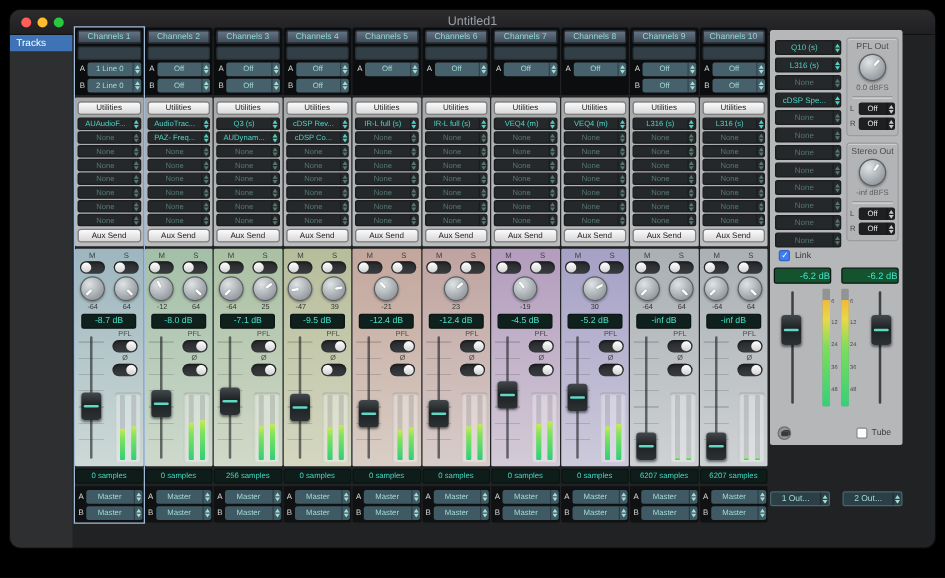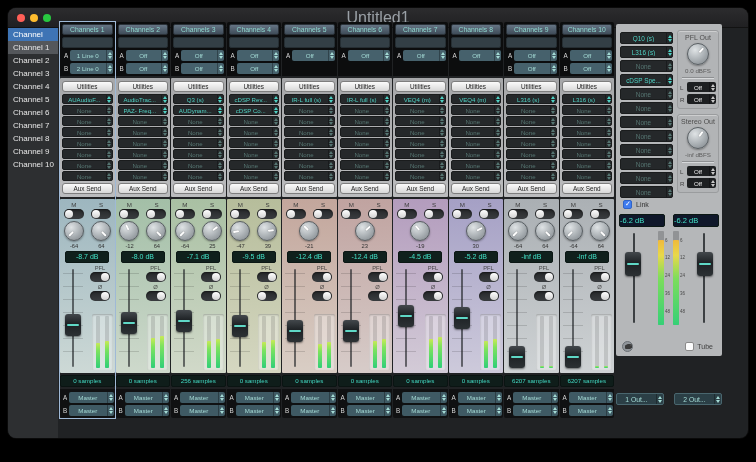--- a/index.html
+++ b/index.html
@@ -2,21 +2,21 @@
 <html><head>
 <meta charset="utf-8">
 <style>
   * { box-sizing: border-box; margin: 0; padding: 0; }
   html,body { width:756px; height:462px; background:#000; font-family:"Liberation Sans",sans-serif; overflow:hidden; }
   .window { position:absolute; left:8px; top:8px; width:740px; height:430px; background:#202224; border-radius:8px; box-shadow:0 0 0 1px #0a0a0a, 0 12px 30px rgba(0,0,0,.7); }
   .titlebar { position:absolute; top:0; left:0; right:0; height:20px; background:linear-gradient(#2c2c2e,#202022); border-bottom:1px solid #121212; border-radius:8px 8px 0 0; }
   .lights { position:absolute; left:9px; top:6px; display:flex; gap:5px; }
   .light { width:8px; height:8px; border-radius:50%; }
   .l-red{background:#ff5f57}.l-yellow{background:#febc2e}.l-green{background:#28c840}
-  .title { text-align:center; line-height:20px; font-size:16px; color:#9aa0a6; }
+  .title { text-align:center; line-height:20px; font-size:10px; color:#9aa0a6; }
 
   .sidebar { position:absolute; left:0; top:20px; bottom:0; width:50px; background:#2d2f31; border-radius:0 0 0 8px; overflow:hidden; }
   .side-item { height:13px; line-height:13px; font-size:8px; color:#e6e6e6; padding-left:5px; white-space:nowrap; }
   .side-item.tracks { background:#3e74b5; color:#fff; }
   .side-item.current { background:#54575b; }
 
   .strips { position:absolute; left:52px; top:14px; display:flex; gap:1px; }
   .strip { width:54.5px; height:396px; display:flex; flex-direction:column; position:relative; }
   .strip.selected { outline:1px solid #9fb9d6; }
 
@@ -85,21 +85,21 @@
   .lr-row .lbl { width:7px; font-size:6.2px; color:#444; flex:none; }
   .dd.dark { background:#1d1f21; height:10px; }
   .dd.dark .dtext { color:#eaeaea; }
   .dd.dark .stepper { color:#c9c9c9; }
   .link-row { position:absolute; left:7px; top:176px; display:flex; align-items:center; gap:4px; }
   .checkbox { width:9px; height:9px; border-radius:2px; border:1px solid #8a8a8a; background:#fdfdfd; position:relative; flex:none; }
   .checkbox.checked { background:#3f7cf0; border-color:#2f64c8; }
   .checkbox.checked::after { content:"✓"; position:absolute; left:1px; top:-1px; font-size:7px; color:#fff; }
   .link-lbl { font-size:7px; color:#333; }
   .m-dbs { position:absolute; left:3px; right:3px; top:190px; display:flex; justify-content:space-between; }
-  .m-db { width:46px; height:13px; background:#0f172a; border:1px solid #0b1714; border-radius:2px; color:#43e2c8; font-size:7.5px; line-height:11px; text-align:left; }
+  .m-db { width:46px; height:13px; background:#14532d; border:1px solid #0b1714; border-radius:2px; color:#43e2c8; font-size:7.5px; line-height:11px; text-align:right; }
   .m-faders { position:absolute; left:4px; right:4px; top:207px; height:104px; }
   .m-ftrack { position:absolute; top:2px; bottom:12px; width:2px; background:#3c4043; border-radius:1px; }
   .t1 { left:13px; } .t2 { right:13px; }
   .m-fh { position:absolute; width:16px; height:24px; border-radius:3px; background:linear-gradient(#43484c,#1e2225 45%,#2c3134); box-shadow:0 1px 2px rgba(0,0,0,.5); }
   .m-fh::after { content:""; position:absolute; left:2px; right:2px; top:50%; height:2px; margin-top:-1px; background:#5fd8c6; border-radius:1px; }
   .f1 { left:5px; } .f2 { right:5px; }
   .m-meter { position:absolute; top:0; bottom:10px; width:6px; background:rgba(20,22,24,.22); border-radius:1px; }
   .mm1 { left:38px; } .mm2 { left:53px; }
   .mfill { position:absolute; left:0; right:0; bottom:0; border-radius:1px; background:linear-gradient(to top,#35d077,#7ddd5c 55%,#e8d84a 82%,#f0b93c); }
   .mscale { position:absolute; top:0; bottom:10px; width:8px; }
@@ -120,33 +120,21 @@
   <div class="titlebar">
     <div class="lights">
       <div class="light l-red"></div>
       <div class="light l-yellow"></div>
       <div class="light l-green"></div>
     </div>
     <div class="title">Untitled1</div>
   </div>
 
   <div class="sidebar">
-    <div class="side-item tracks">Channel</div>
-    <div id="side-items">
-        <div class="side-item current">Channel 1</div>
-        <div class="side-item">Channel 2</div>
-        <div class="side-item">Channel 3</div>
-        <div class="side-item">Channel 4</div>
-        <div class="side-item">Channel 5</div>
-        <div class="side-item">Channel 6</div>
-        <div class="side-item">Channel 7</div>
-        <div class="side-item">Channel 8</div>
-        <div class="side-item">Channel 9</div>
-        <div class="side-item">Channel 10</div>
-      </div>
+    <div class="side-item tracks">Tracks</div>
   </div>
 
   <div class="strips" id="strips">
       <div class="strip selected">
     <div class="seg-head">
       <div class="chname">Channels 1</div>
       <div class="chdisplay"></div>
       <div class="iorow">
         <span class="lbl">A</span>
         <div class="dd">

